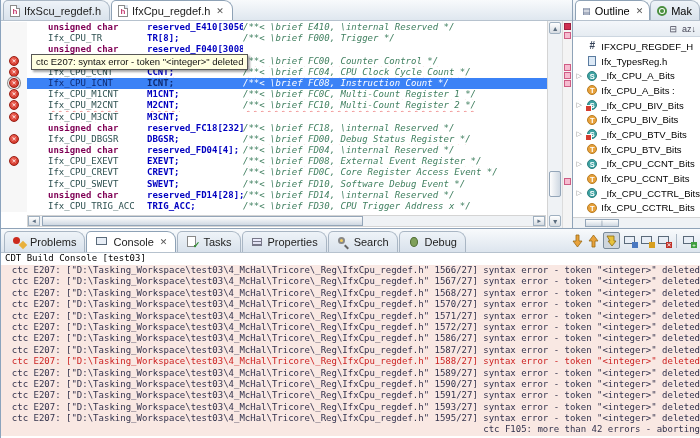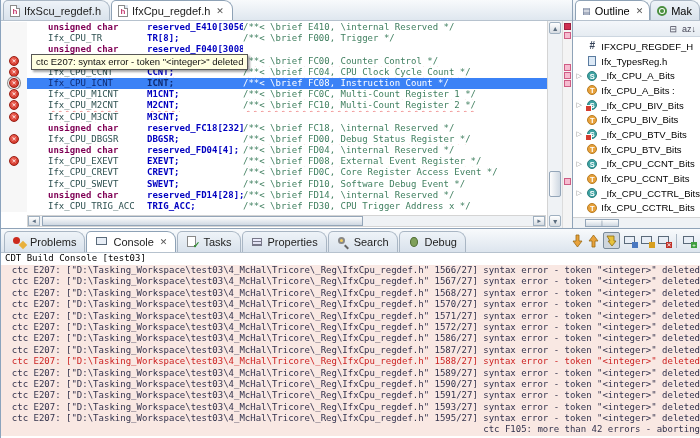--- a/index.html
+++ b/index.html
@@ -27,21 +27,21 @@
   .code-col { flex:1; overflow:hidden; padding-top:1px; position:relative; }
   .crow { height:11.2px; display:flex; font:9px "DejaVu Sans Mono", monospace; line-height:11.2px; white-space:nowrap; }
   .gcell { width:26px; flex:none; background:#f7f7f7; position:relative; }
   .rline { flex:1; display:flex; }
   .c-decl { width:120px; flex:none; padding-left:21px; overflow:hidden; }
   .c-name { width:96px; flex:none; overflow:hidden; }
   .c-comm { flex:1; overflow:hidden; }
   .kw { color:#7f0055; font-weight:bold; }
   .ty { color:#2e5151; }
   .nm { color:#0000c0; font-weight:bold; }
-  .cm { color:#3f7f5f; }
+  .cm { color:#3f7f5f;font-style:italic; }
   .sq { text-decoration:underline wavy #ef8a8a 1px; text-underline-offset:2px; }
   .crow.sel .rline { background:#3b82f6; }
   .crow.sel .ty, .crow.sel .nm { color:#0e2a70; text-decoration:none; }
   .crow.sel .cm { color:#ffffff; text-decoration:none; }
   .erricon { position:absolute; left:8px; top:0px; width:10px; height:10px; border-radius:50%;
              background:radial-gradient(circle at 35% 30%, #f0695c, #cc2a1d); border:1px solid #991c12;
              color:#fff; font-size:7px; line-height:8px; text-align:center; }
   .gcell.boxed { outline:none; }
   .gcell.boxed .erricon { box-shadow:0 0 0 1px #f0f0f0, 0 0 0 2px #8a8a8a; }
 

